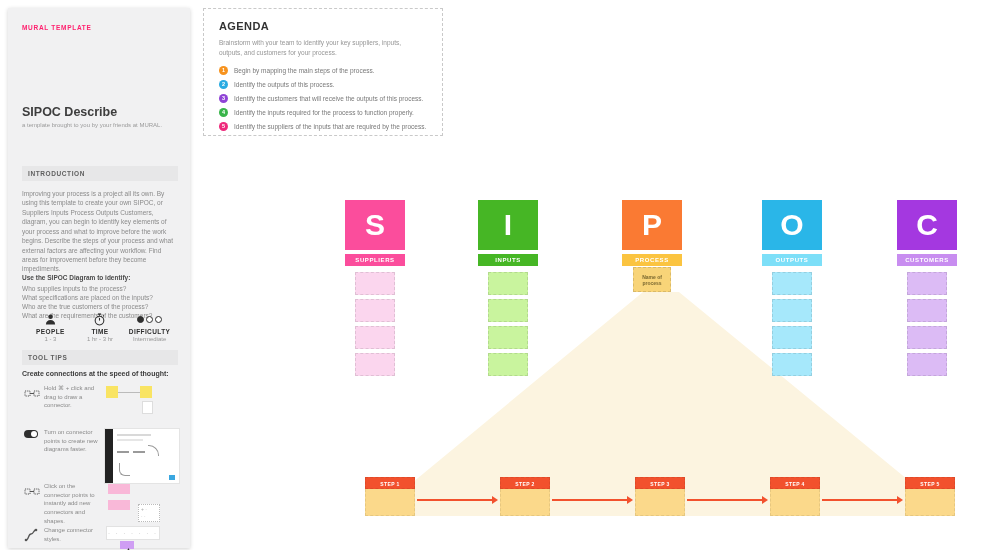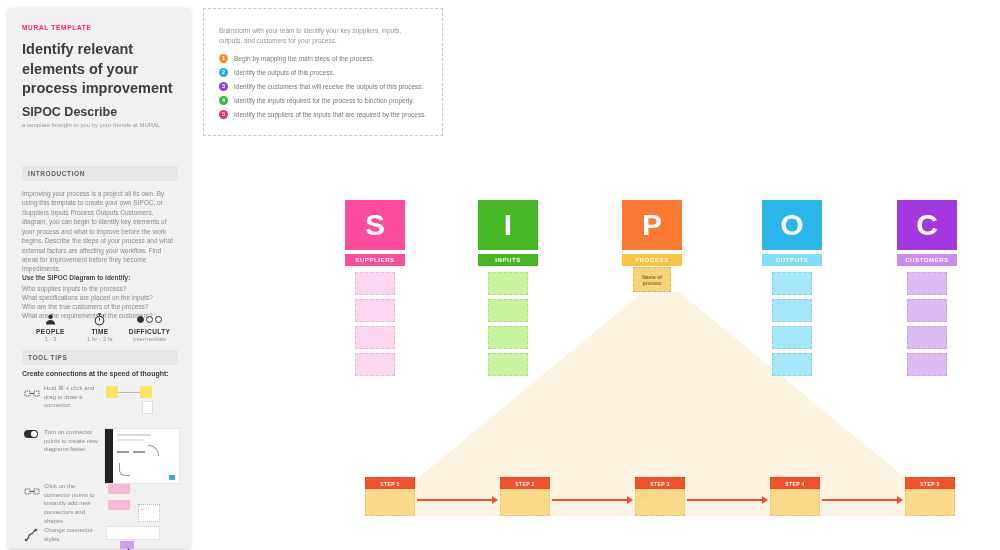--- a/index.html
+++ b/index.html
@@ -99,21 +99,20 @@
                 border-bottom:4px solid transparent;}
   .a1{left:417px;width:79px;} .a2{left:552px;width:79px;} .a3{left:687px;width:79px;} .a4{left:822px;width:79px;}
 </style>
 </head>
 <body>
 
 <div id="stage">
 
   <div class="sidebar">
     <div class="sb eyebrow">MURAL TEMPLATE</div>
-    <div class="sb title">Identify relevant elements of your process improvement</div>
     <div class="sb sipoc-h">SIPOC Describe</div>
     <div class="sb byline">a template brought to you by your friends at MURAL.</div>
 
     <div class="sb secbar intro-bar">INTRODUCTION</div>
     <div class="sb intro-p">Improving your process is a project all its own. By using this template to create your own SIPOC, or Suppliers Inputs Process Outputs Customers, diagram, you can begin to identify key elements of your process and what to improve before the work begins. Describe the steps of your process and what external factors are affecting your workflow. Find areas for improvement before they become impediments.</div>
     <div class="sb use-h">Use the SIPOC Diagram to identify:</div>
     <div class="sb questions">
       <div>Who supplies inputs to the process?</div>
       <div>What specifications are placed on the inputs?</div>
       <div>Who are the true customers of the process?</div>
@@ -221,20 +220,21 @@
         <div class="tb">· · · · · · · ·</div>
           <div class="hl"></div>
           <div class="cur">▲</div>
       </div>
     </div>
   </div>
 
   <div class="canvas">
 
     <div class="agenda">
+      <div class="agenda-title">AGENDA</div>
       <div class="agenda-desc">Brainstorm with your team to identify your key suppliers, inputs, outputs, and customers for your process.</div>
       <div class="agenda-list">
         <div class="agenda-item">
           <div class="num" style="background: rgb(247, 147, 30);">1</div>
           <span class="txt">Begin by mapping the main steps of the process.</span>
         </div>
         <div class="agenda-item">
           <div class="num" style="background: rgb(41, 171, 226);">2</div>
           <span class="txt">Identify the outputs of this process.</span>
         </div>

